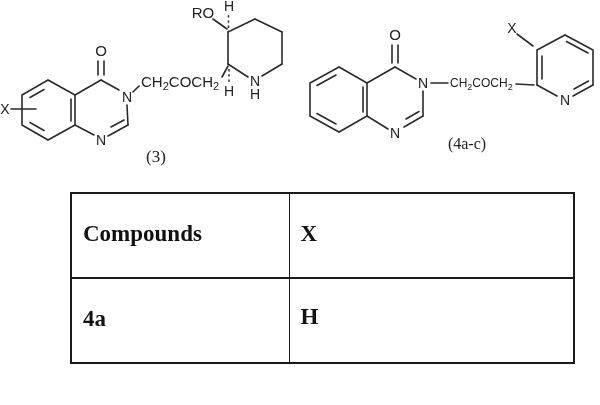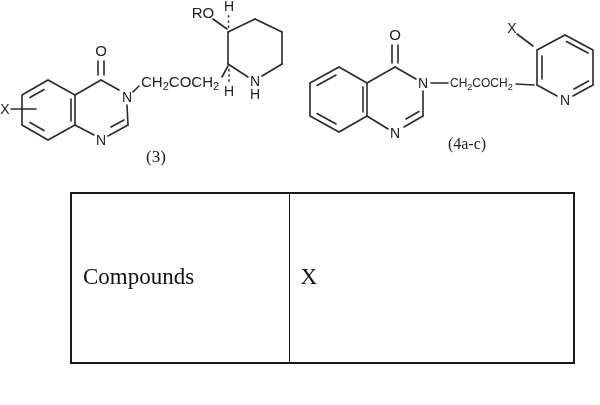--- a/index.html
+++ b/index.html
@@ -17,21 +17,21 @@
   .sub3{font-size:11px;}
   .sub4{font-size:9px;}
   .cmpd-label{font-family:"Liberation Serif", serif;font-size:17px;}
   .cmpd-label-sm{font-family:"Liberation Serif", serif;font-size:16px;}
   .bond{stroke:#2a2a2a;stroke-width:1.6;fill:none;stroke-linecap:round;}
   .dashbond{stroke:#2a2a2a;stroke-width:1.5;fill:none;stroke-dasharray:2.4,2.8;}
   
   .cmp-table{
     position:absolute;left:70px;top:192px;width:503px;height:172px;
     border-collapse:collapse;table-layout:fixed;
-    font-family:"Liberation Serif", serif;font-size:23px;color:#111111;
+    font-family:"Liberation Serif", serif;font-size:23px;color:#111111;font-weight:bold;
   }
   .cmp-table td{
     border-top:2px solid #1a1a1a;
     padding:0 0 3px 11px;vertical-align:middle;height:41px;
     overflow:hidden;white-space:nowrap;
   }
   .cmp-table{border:2px solid #1a1a1a;}
   .cmp-table td.c2{border-left:1px solid #1a1a1a;}
   .cmp-table tr:first-child td{border-top:none;}
   .cmp-table sub{font-size:0.65em;}
@@ -151,16 +151,20 @@
   <table class="cmp-table">
     <colgroup>
         <col style="width:218px">
         <col style="width:285px">
       </colgroup>
     <tbody>
       <tr>
         <td class="c1">Compounds</td>
         <td class="c2">X</td>
       </tr>
+      <tr>
+        <td class="c1">4a</td>
+        <td class="c2"><span>H</span><sub></sub></td>
+      </tr>
     </tbody>
   </table>
 
 </div>
 
 </body></html>

